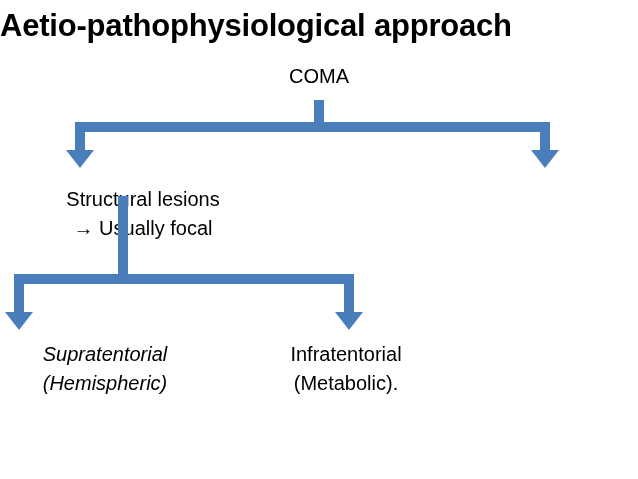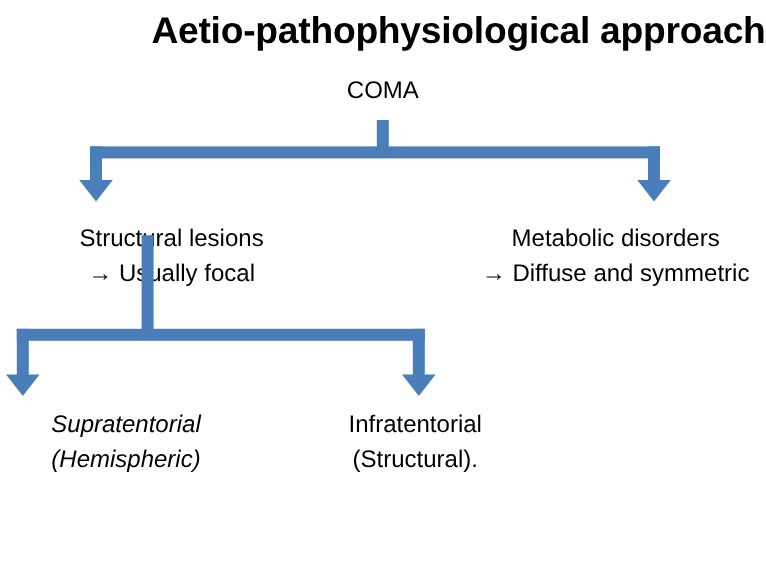--- a/index.html
+++ b/index.html
@@ -18,21 +18,21 @@
   #slide {
     position: relative;
     width: 638px;
     height: 479px;
   }
   .title {
     position: absolute;
     left: 0;
     top: 8px;
     width: 638px;
-    text-align: right;
+    text-align: left;
     font-size: 31px;
     font-weight: bold;
     letter-spacing: -0.2px;
     color: #000000;
   }
   .node-text {
     position: absolute;
     font-size: 20px;
     line-height: 29px;
     color: #000000;
@@ -98,31 +98,29 @@
 
   <div class="conn" style="left:75px; top:122px; width:10px; height:30px;"></div>
   <div class="arrow-down" style="left:66px; top:150px;"></div>
 
   <div class="conn" style="left:540px; top:122px; width:10px; height:30px;"></div>
   <div class="arrow-down" style="left:531px; top:150px;"></div>
 
   <div class="node-text structural">Structural lesions
 → Usually focal</div>
 
-  <div class="node-text metabolic">Metabolic disorders
-→ Diffuse and symmetric</div>
 
   <div class="conn" style="left:118px; top:196px; width:10px; height:86px;"></div>
 
   <div class="conn" style="left:14px; top:274px; width:340px; height:10px;"></div>
 
   <div class="conn" style="left:14px; top:274px; width:10px; height:40px;"></div>
   <div class="arrow-down" style="left:5px; top:312px;"></div>
 
   <div class="conn" style="left:344px; top:274px; width:10px; height:40px;"></div>
   <div class="arrow-down" style="left:335px; top:312px;"></div>
 
   <div class="node-text supra">Supratentorial
 (Hemispheric)</div>
   <div class="node-text infra">Infratentorial
-(Structural).</div>
+(Metabolic).</div>
 
 </div>
 
 </body></html>

